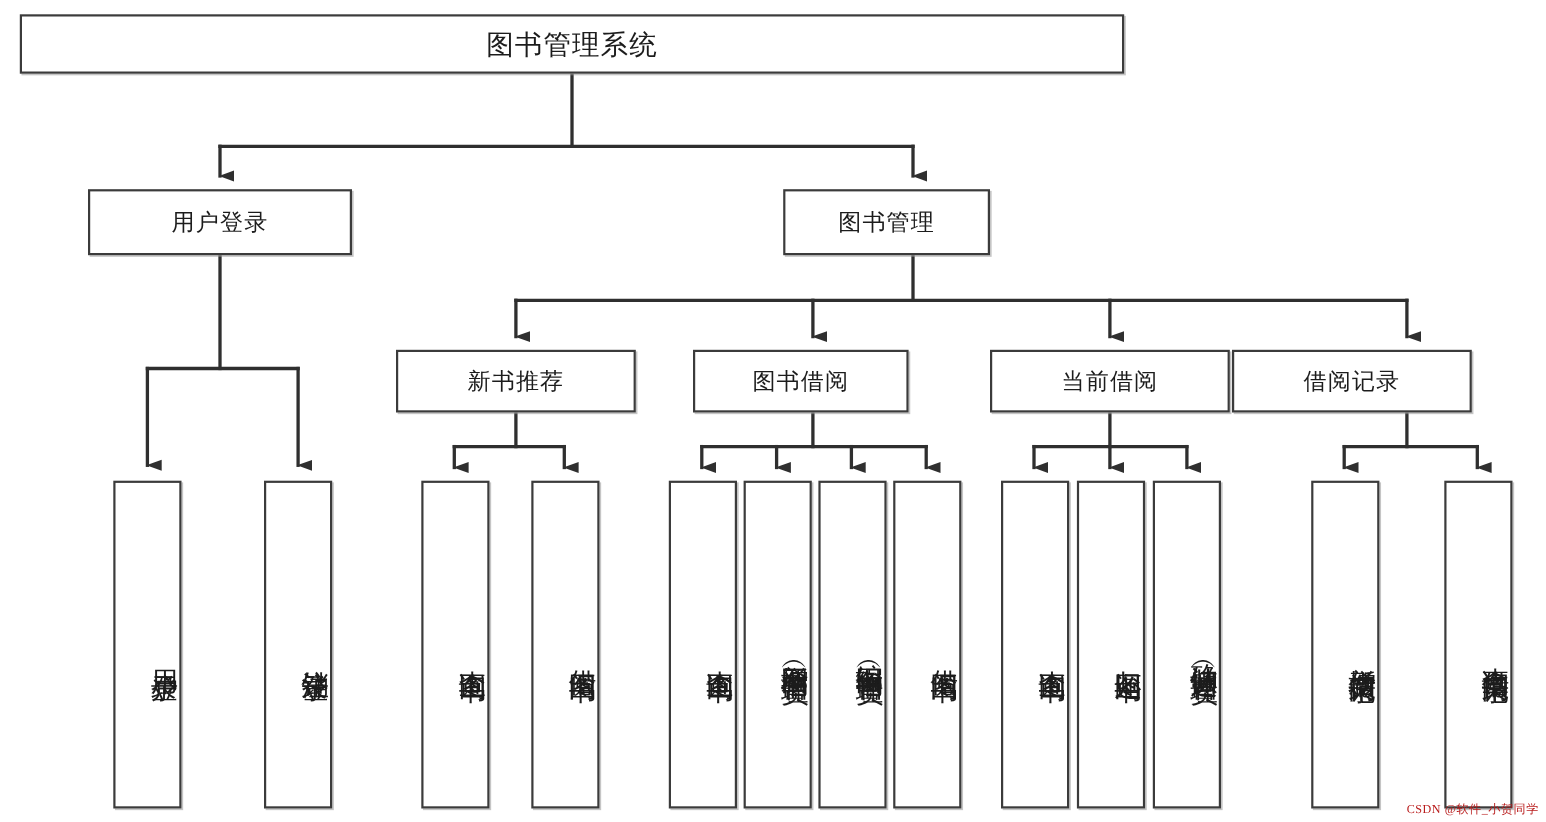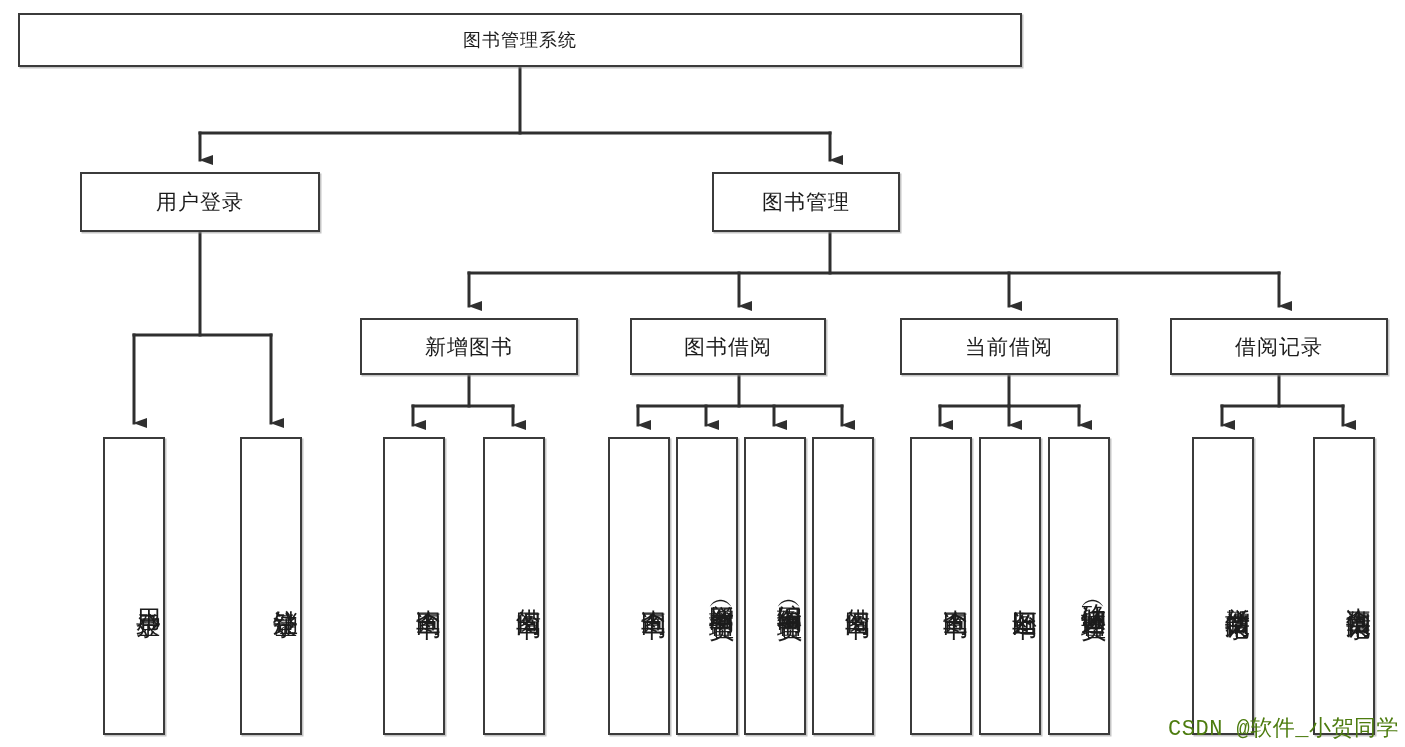--- a/index.html
+++ b/index.html
@@ -17,46 +17,46 @@
     box-sizing:border-box;
     background:#ffffff;
     border:2px solid #3b3b3b;
     box-shadow:1.5px 1.5px 0 0 rgba(150,150,150,0.55);
     display:flex;
     align-items:center;
     justify-content:center;
     color:#1c1c1c;
   }
   .node.h{ font-size:21px; letter-spacing:1px; }
-  .node.root{ font-size:18px; letter-spacing:1px; }
+  .node.root{ font-size:25px; letter-spacing:1px; }
   .node.leaf{
     writing-mode:vertical-rl;
     text-orientation:upright;
     align-items:flex-start;
     justify-content:center;
     padding-top:14px;
     font-size:25px;
     line-height:1.12;
     letter-spacing:2px;
   }
   .node.leaf span{
     writing-mode:vertical-rl;
     text-orientation:upright;
     display:block;
     white-space:nowrap;
   }
   .watermark{
     position:absolute;
     right:6px;
     bottom:4px;
-    font-size:22px;
-    color:#4d7c0f;
+    font-size:11px;
+    color:#b91c1c;
     letter-spacing:0.5px;
     white-space:nowrap;
-    font-family:Liberation Mono, monospace;
+    font-family:Liberation Serif, serif;
   }
 </style>
 </head>
 <body>
 
 <div id="diagram">
 
   <svg id="wires" viewBox="0 0 1405 747" xmlns="http://www.w3.org/2000/svg">
     <defs>
       <marker id="arrow" viewBox="0 0 12 14" refX="6" refY="13" markerWidth="12" markerHeight="14" orient="auto-start-reverse" markerUnits="userSpaceOnUse">
@@ -112,29 +112,29 @@
   </div>
 
   <div class="node h" style="left:80px;top:172px;width:240px;height:60px;">
     <span>用户登录</span>
   </div>
   <div class="node h" style="left:712px;top:172px;width:188px;height:60px;">
     <span>图书管理</span>
   </div>
 
   <div class="node h" style="left:360px;top:318px;width:218px;height:57px;">
-    <span>新增图书</span>
+    <span>新书推荐</span>
   </div>
   <div class="node h" style="left:630px;top:318px;width:196px;height:57px;">
     <span>图书借阅</span>
   </div>
   <div class="node h" style="left:900px;top:318px;width:218px;height:57px;">
     <span>当前借阅</span>
   </div>
-  <div class="node h" style="left:1170px;top:318px;width:218px;height:57px;">
+  <div class="node h" style="left:1120px;top:318px;width:218px;height:57px;">
     <span>借阅记录</span>
   </div>
 
   <div class="node leaf" style="left:103px;top:437px;width:62px;height:298px;">
     <span>用户登录</span>
   </div>
   <div class="node leaf" style="left:240px;top:437px;width:62px;height:298px;">
     <span>注销登录</span>
   </div>
 

